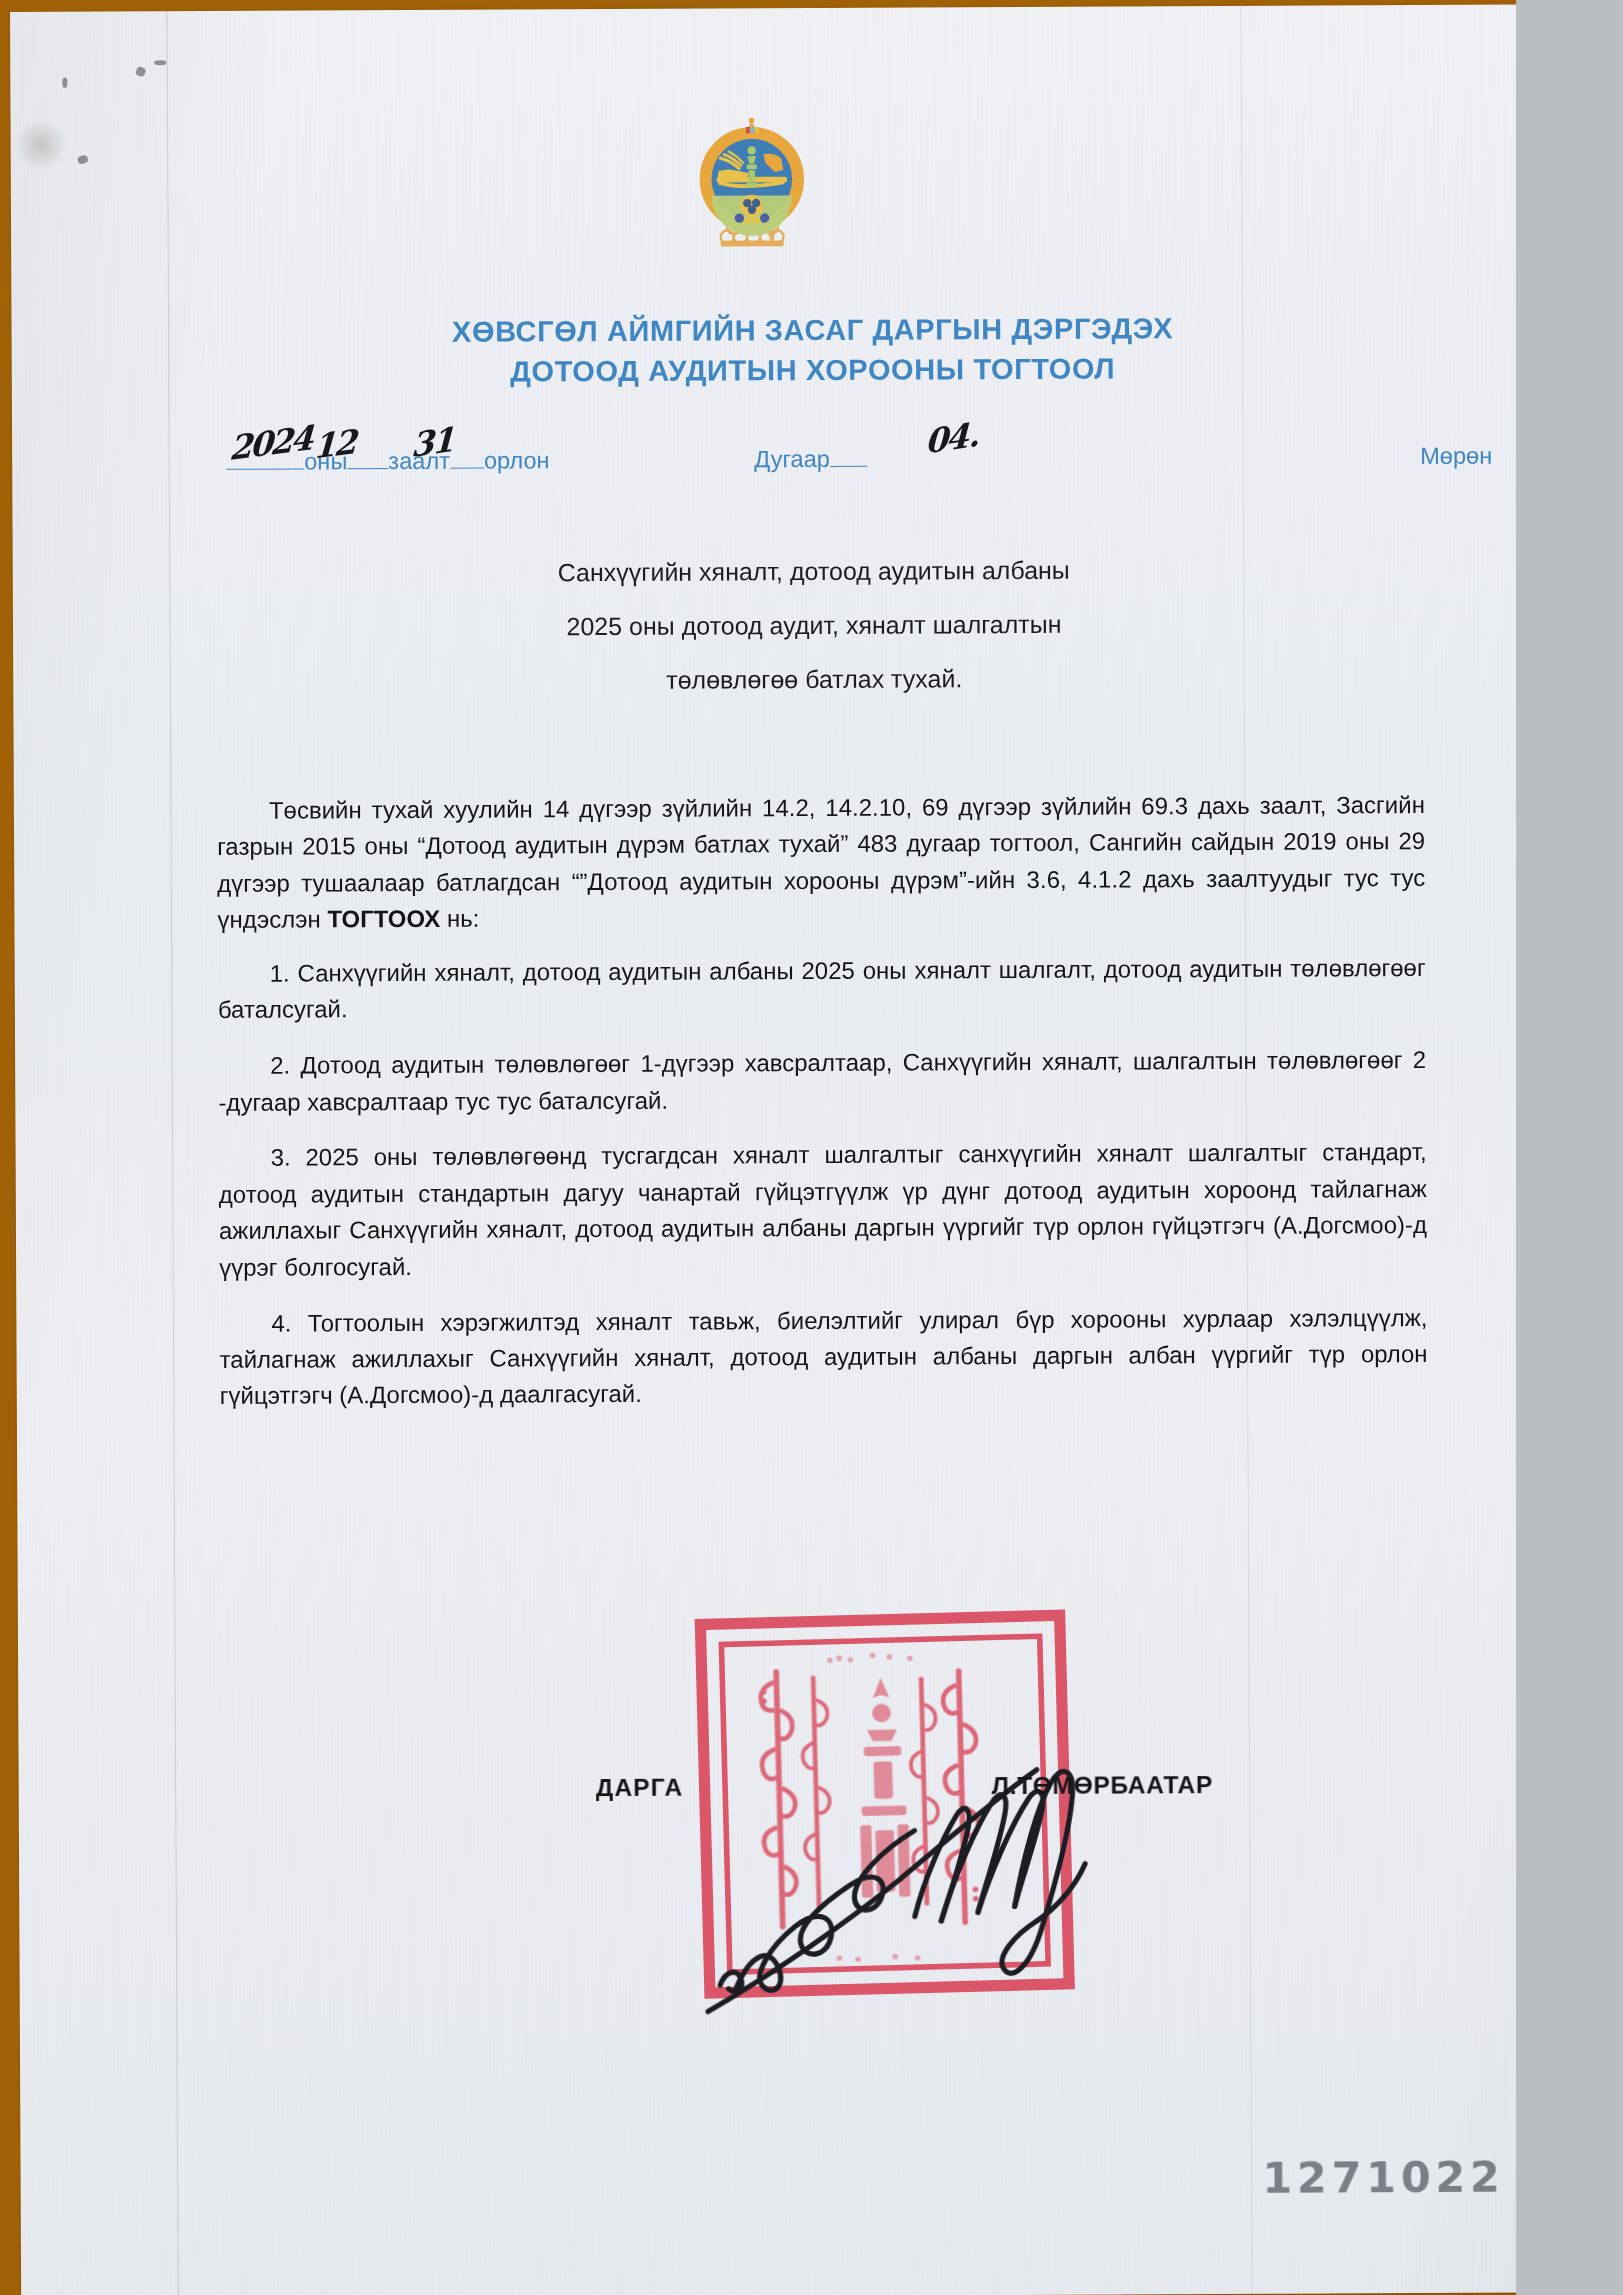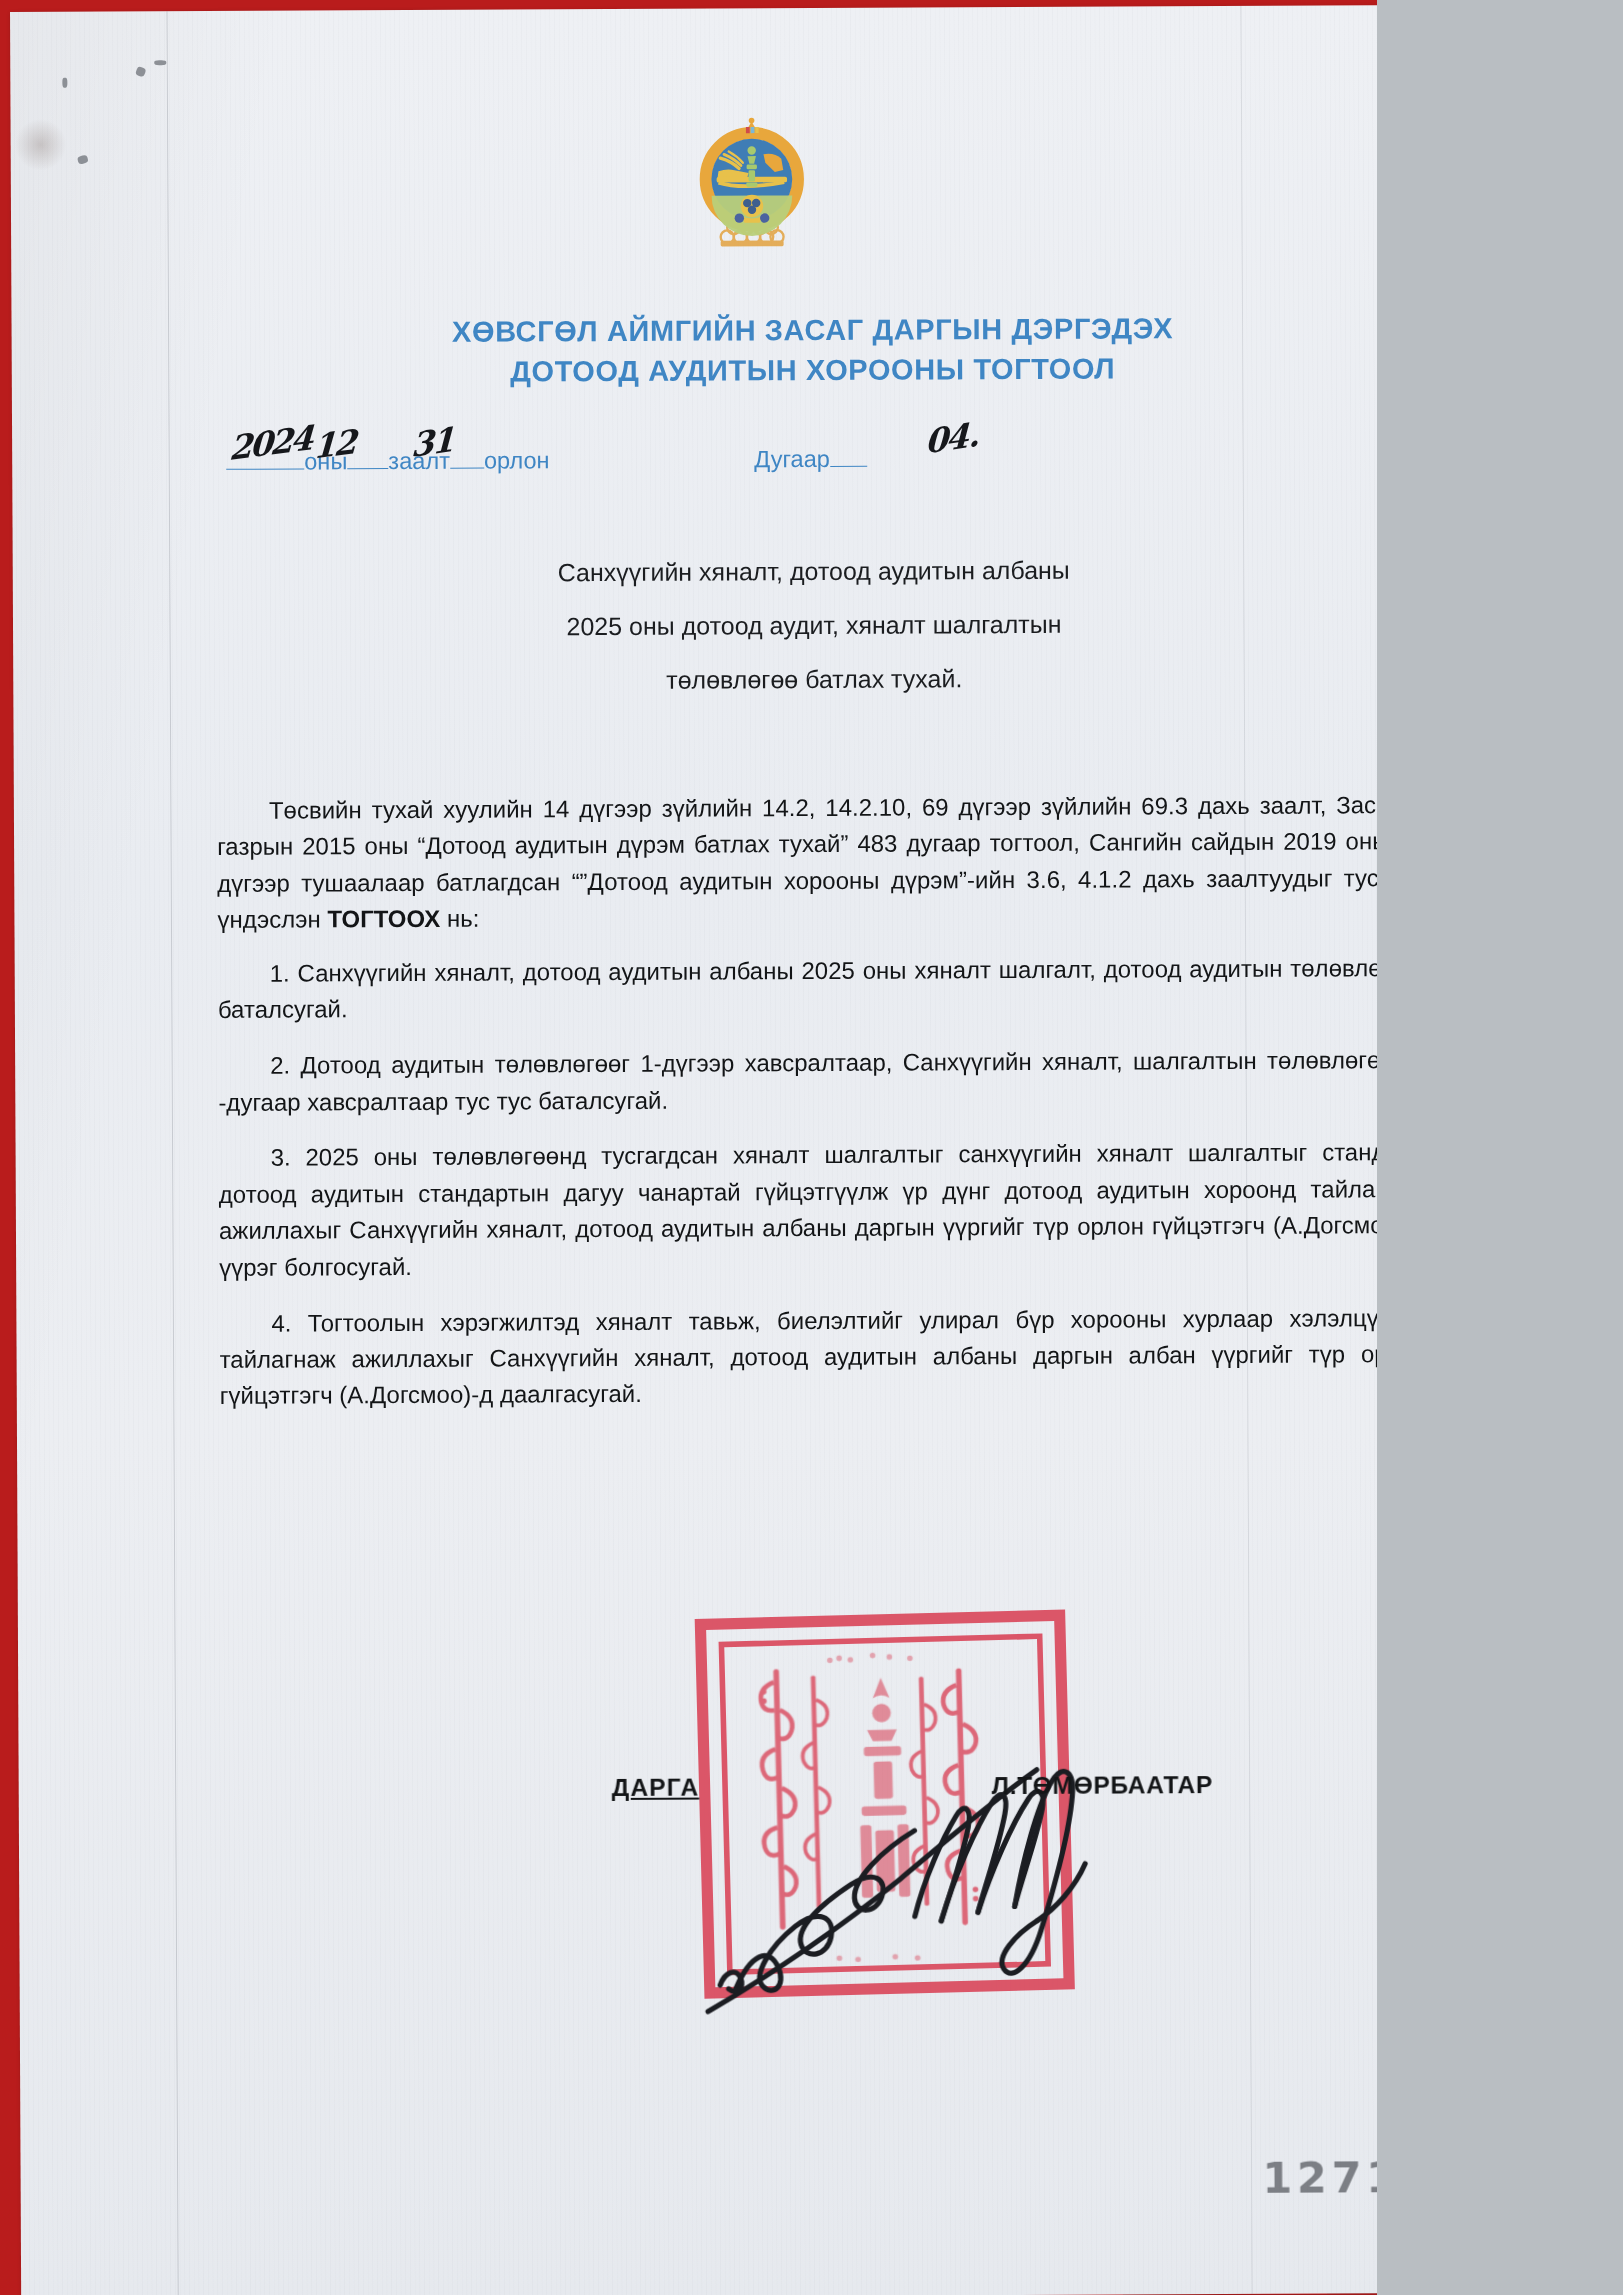--- a/index.html
+++ b/index.html
@@ -3,23 +3,23 @@
 <meta charset="utf-8">
 <title>Тогтоол</title>
 <style>
   html,body{margin:0;padding:0;}
   body{
     background:#b9bec2;
     font-family:"Liberation Sans", sans-serif;
   }
   .scan{
     position:relative;
-    width:1377px;
+    width:1516px;
     height:2295px;
-    background:#b91c1c;
+    background:#a16207;
     overflow:hidden;
   }
   
   .paper{
     position:absolute;
     left:10.4px; top:7.5px;
     width:1602px; height:2288px;
     background:
       linear-gradient(100deg, rgba(0,0,0,0.035) 0%, rgba(0,0,0,0) 14%, rgba(0,0,0,0) 88%, rgba(0,0,0,0.03) 100%),
       linear-gradient(180deg,#eef0f4 0%, #e9ecf1 38%, #eceef2 62%, #e6e9ee 100%);
@@ -146,21 +146,21 @@
   .sig-row{
     position:absolute;
     left:577px; top:1765px;
     width:829px;
     height:38px;
     color:#131517;
     font-size:24.5px;
     font-weight:700;
     letter-spacing:1.2px;
   }
-  .sig-role{ position:absolute; left:16px; top:0;text-decoration:underline; }
+  .sig-role{ position:absolute; left:0; top:0; }
   .sig-name{ position:absolute; left:396px; top:0; letter-spacing:0.7px;}
 
   
   .stamp{
     position:absolute;
     left:675px; top:1601px;
     width:382px; height:391px;
     transform:rotate(-1.2deg);
   }
   .stamp svg{width:100%;height:100%;display:block;}

